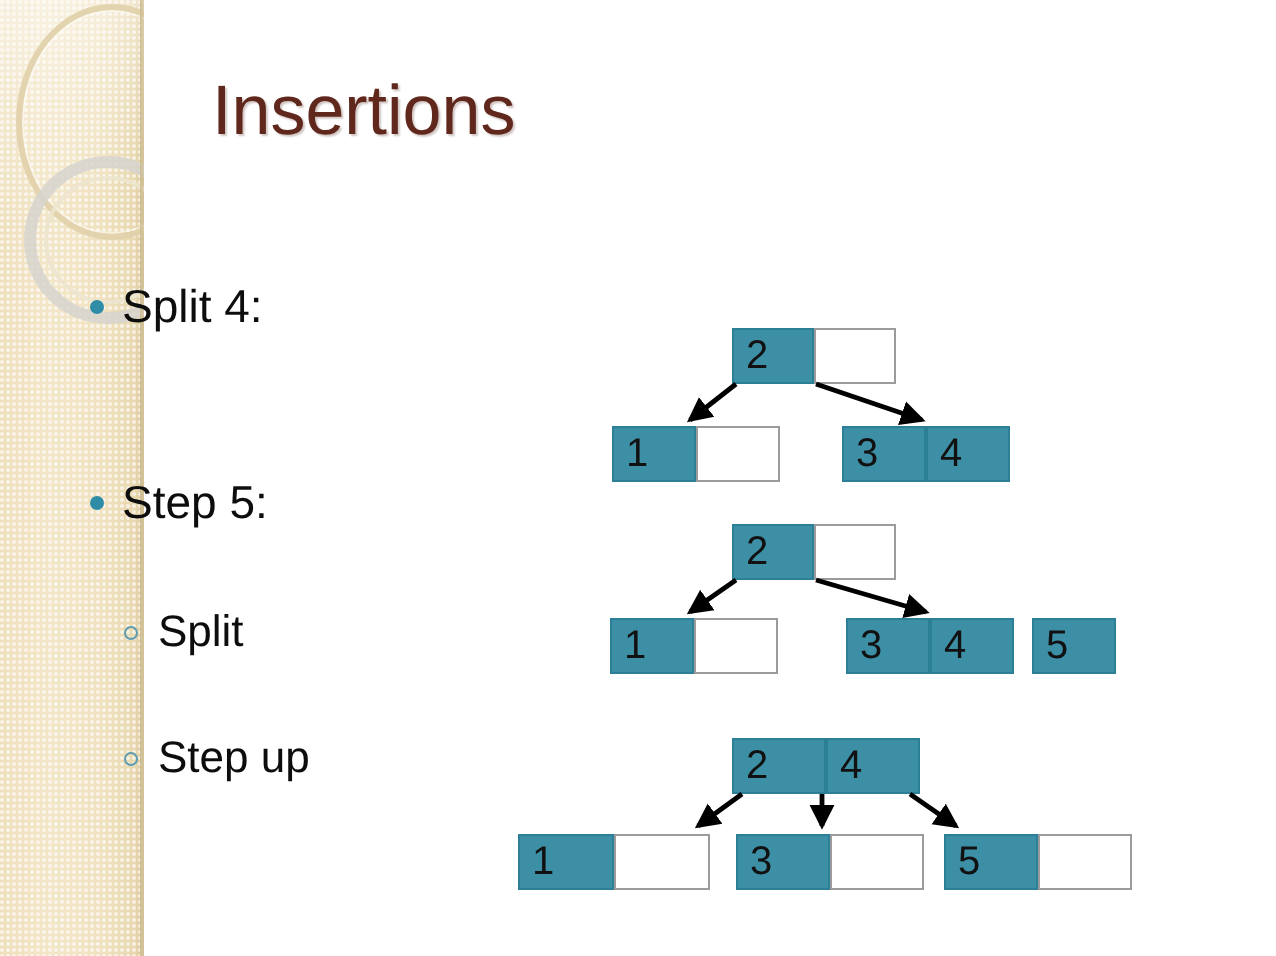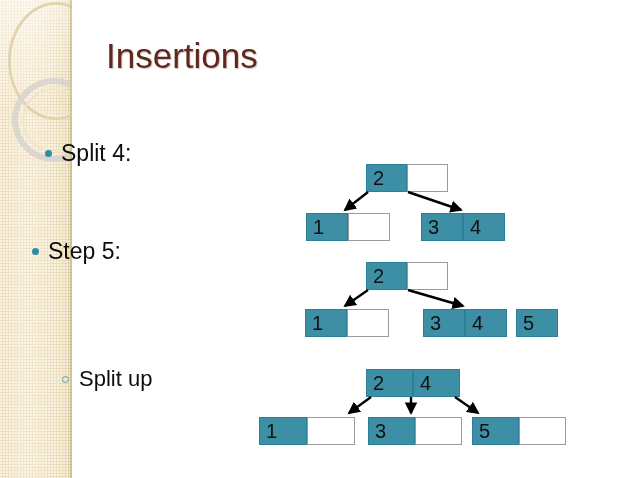--- a/index.html
+++ b/index.html
@@ -116,21 +116,21 @@
     flex: none;
     box-sizing: border-box;
   }
   .b-text {
     font-size: 23px;
     color: #0d0d0d;
   }
   .b-text.sub { font-size: 22px; }
 
   #bullet-step4 { left: 45px; top: 140px; }
-  #bullet-step5 { left: 32px; top: 238px; }
+  #bullet-step5 { left: 45px; top: 238px; }
   #bullet-split { left: 62px; top: 303px; }
   #bullet-moveup { left: 62px; top: 366px; }
 
   
   .node {
     position: absolute;
     display: flex;
     height: 28px;
     box-sizing: border-box;
   }
@@ -183,24 +183,28 @@
   <div class="bullet-row" id="bullet-step4">
     <span class="b-dot"></span>
     <span class="b-text">Split 4:</span>
   </div>
 
   <div class="bullet-row" id="bullet-step5">
     <span class="b-dot"></span>
     <span class="b-text">Step 5:</span>
   </div>
 
+  <div class="bullet-row" id="bullet-split">
+    <span class="b-ring"></span>
+    <span class="b-text sub">Split</span>
+  </div>
 
   <div class="bullet-row" id="bullet-moveup">
     <span class="b-ring"></span>
-    <span class="b-text sub">Split up</span>
+    <span class="b-text sub">Step up</span>
   </div>
 
   <div class="node" style="left:366px; top:164px;">
     <div class="cell filled" style="width:41px;">2</div>
     <div class="cell empty" style="width:41px;"></div>
   </div>
   <div class="node" style="left:306px; top:213px;">
     <div class="cell filled" style="width:42px;">1</div>
     <div class="cell empty" style="width:42px;"></div>
   </div>

